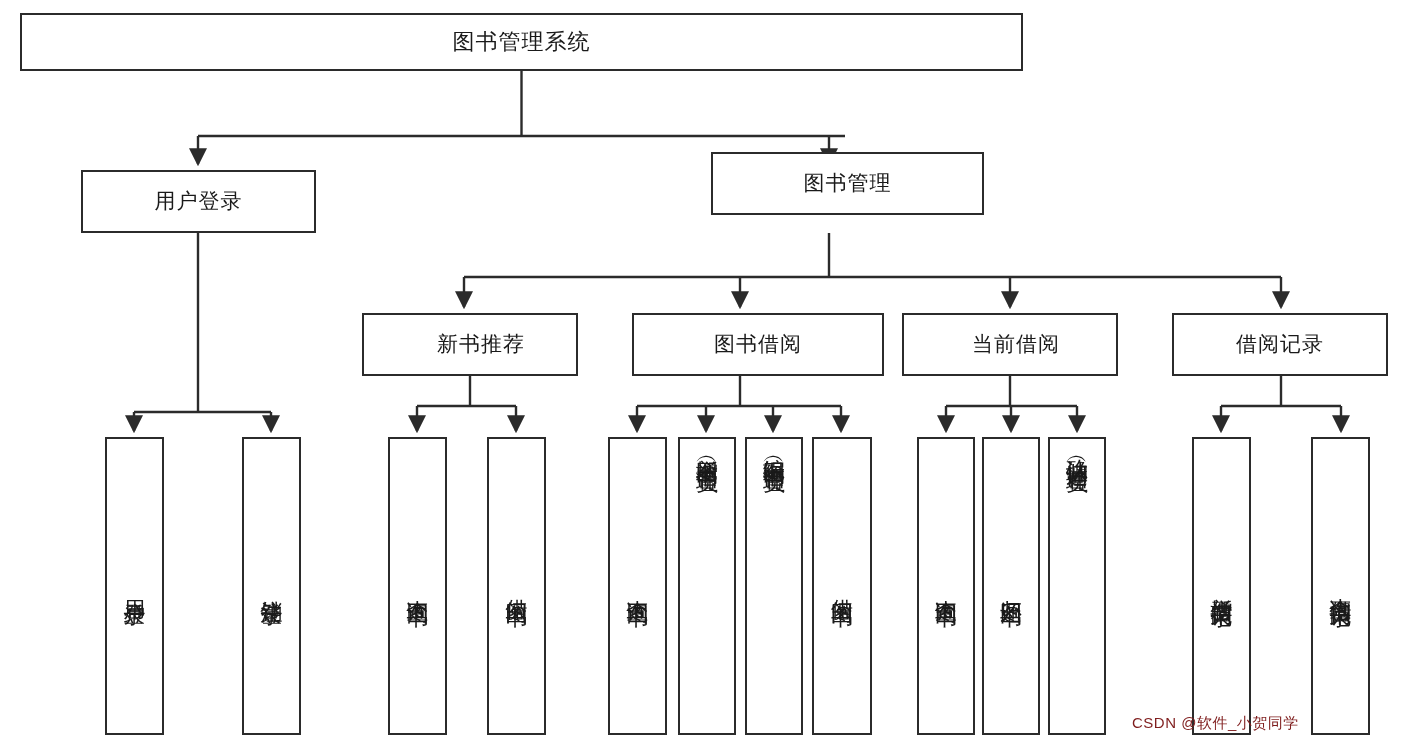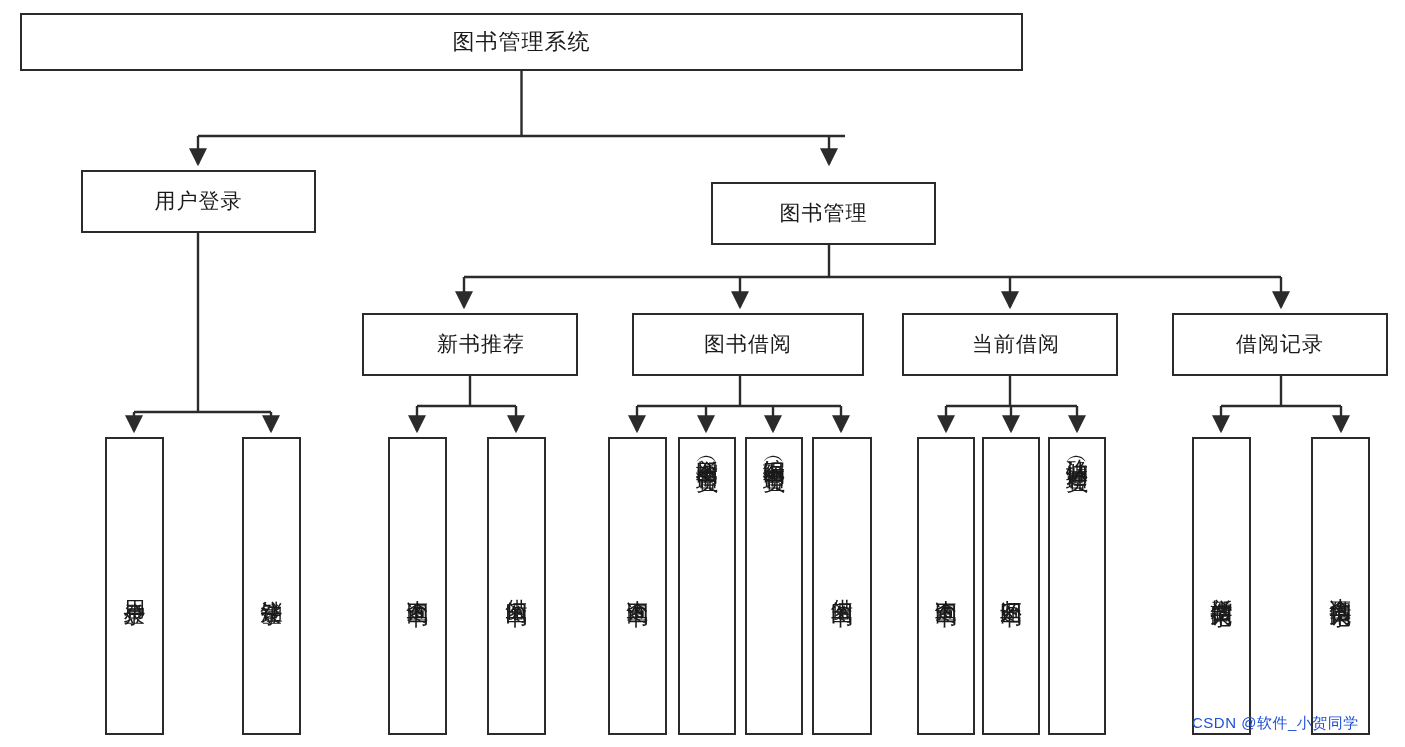--- a/index.html
+++ b/index.html
@@ -46,23 +46,23 @@
     line-height:1.18;
     letter-spacing:2px;
     white-space:normal;
   }
   .leaf.mid .lbl{margin-top:auto;margin-bottom:auto;}
   .leaf.topal{align-items:flex-start;}
   .leaf.topal .lbl{margin-top:2px;}
 
   .watermark{
     position:absolute;
-    left:1192px;top:714px;
+    left:1132px;top:714px;
     font-size:15px;
-    color:#1d4ed8;
+    color:#7f1d1d;
     white-space:nowrap;
     letter-spacing:0.5px;
   }
 </style>
 </head>
 <body>
 
 <div id="canvas">
 
   <svg id="wires" viewBox="0 0 1405 747" xmlns="http://www.w3.org/2000/svg">
@@ -115,28 +115,28 @@
     </g>
   </svg>
 
   <div class="node h-node root" style="left:20px;top:13px;width:1003px;height:58px;">
     <span class="lbl">图书管理系统</span>
   </div>
 
   <div class="node h-node" style="left:81px;top:170px;width:235px;height:63px;">
     <span class="lbl">用户登录</span>
   </div>
-  <div class="node h-node" style="left:711px;top:182px;width:225px;height:63px;">
+  <div class="node h-node" style="left:711px;top:152px;width:273px;height:63px;">
     <span class="lbl">图书管理</span>
   </div>
 
   <div class="node h-node" style="left:362px;top:313px;width:216px;height:63px;padding-left:22px;">
     <span class="lbl">新书推荐</span>
   </div>
-  <div class="node h-node" style="left:632px;top:313px;width:232px;height:63px;">
+  <div class="node h-node" style="left:632px;top:313px;width:252px;height:63px;">
     <span class="lbl">图书借阅</span>
   </div>
   <div class="node h-node" style="left:902px;top:313px;width:216px;height:63px;padding-left:12px;">
     <span class="lbl">当前借阅</span>
   </div>
   <div class="node h-node" style="left:1172px;top:313px;width:216px;height:63px;align-items:center;">
     <span class="lbl">借阅记录</span>
   </div>
 
   <div class="node leaf mid" style="left:105px;top:437px;width:59px;height:298px;">

